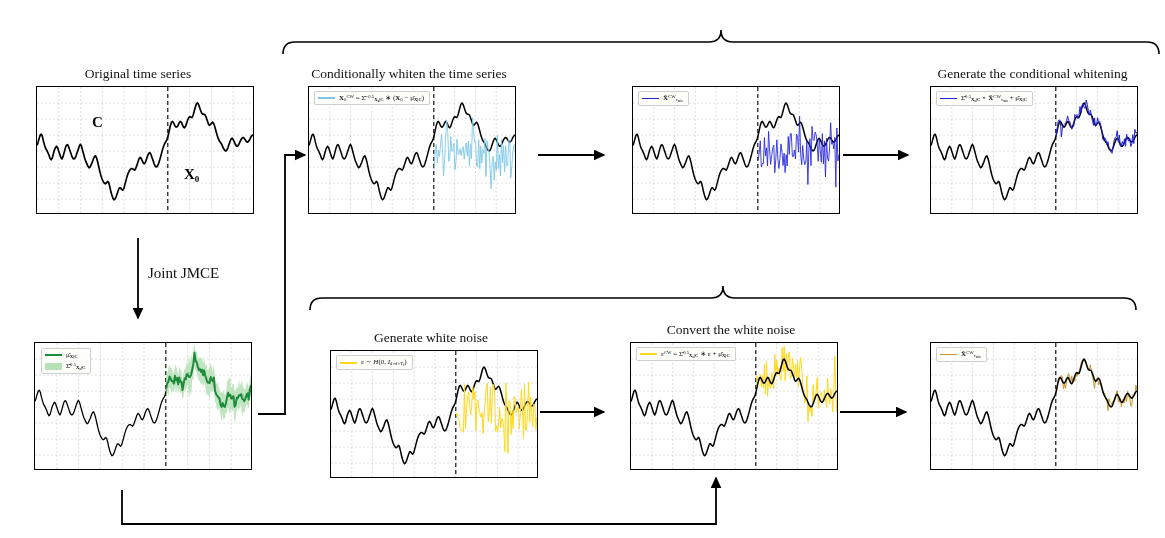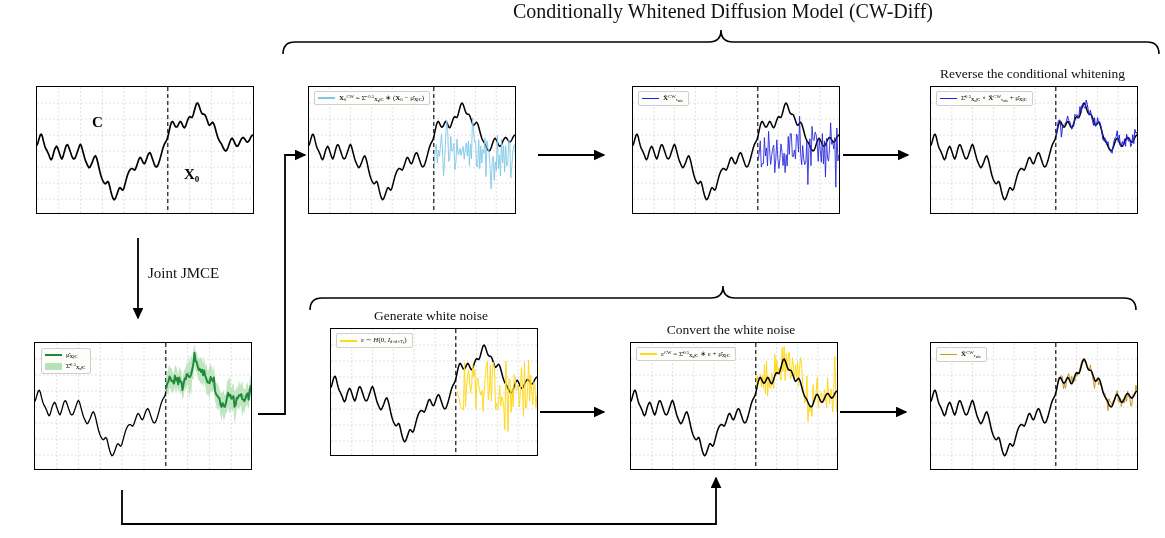--- a/index.html
+++ b/index.html
@@ -66,23 +66,23 @@
 
   sub{font-size:.68em;vertical-align:-0.28em;}
   sup{font-size:.68em;vertical-align:0.45em;}
   .mathb{font-weight:bold;}
 </style>
 </head>
 <body>
 
 <div class="stage">
 
-  <div class="band-title" style="left:283px;top:0px;width:880px;">Conditionally Whitened Diffusion Model (CW-Diff)</div>
 
   <div class="panel" style="left:8px;top:66px;width:260px;height:170px;">
+    <div class="panel-title">Original time series</div>
     <div class="axes" style="left:28px;top:20px;width:218px;height:128px;">
       <div class="series">
         <svg viewBox="0 0 218 128" preserveAspectRatio="none" width="218" height="128">
           <g class="gridlayer">
               <line x1="21.8" x2="21.8" y1="0" y2="128" stroke="#c9c9c9" stroke-width="0.6" stroke-dasharray="2,2"></line>
               <line x1="43.6" x2="43.6" y1="0" y2="128" stroke="#c9c9c9" stroke-width="0.6" stroke-dasharray="2,2"></line>
               <line x1="65.39999999999999" x2="65.39999999999999" y1="0" y2="128" stroke="#c9c9c9" stroke-width="0.6" stroke-dasharray="2,2"></line>
               <line x1="87.2" x2="87.2" y1="0" y2="128" stroke="#c9c9c9" stroke-width="0.6" stroke-dasharray="2,2"></line>
               <line x1="109" x2="109" y1="0" y2="128" stroke="#c9c9c9" stroke-width="0.6" stroke-dasharray="2,2"></line>
               <line x1="130.79999999999998" x2="130.79999999999998" y1="0" y2="128" stroke="#c9c9c9" stroke-width="0.6" stroke-dasharray="2,2"></line>
@@ -223,20 +223,21 @@
         <div class="xtickmark" style="left: 152.6px;"></div>
         <div class="xtick" style="left: 174.4px;">160</div>
         <div class="xtickmark" style="left: 174.4px;"></div>
         <div class="xtick" style="left: 196.2px;">180</div>
         <div class="xtickmark" style="left: 196.2px;"></div>
         <div class="xtick" style="left: 218px;">200</div>
       </div>
   </div>
 
   <div class="panel" style="left:283px;top:66px;width:252px;height:170px;">
+    <div class="panel-title">Conditionally whiten the time series</div>
     <div class="axes" style="left:25px;top:20px;width:208px;height:128px;">
       <div class="series">
         <svg viewBox="0 0 208 128" preserveAspectRatio="none" width="208" height="128">
           <g class="gridlayer">
               <line x1="20.8" x2="20.8" y1="0" y2="128" stroke="#c9c9c9" stroke-width="0.6" stroke-dasharray="2,2"></line>
               <line x1="41.6" x2="41.6" y1="0" y2="128" stroke="#c9c9c9" stroke-width="0.6" stroke-dasharray="2,2"></line>
               <line x1="62.4" x2="62.4" y1="0" y2="128" stroke="#c9c9c9" stroke-width="0.6" stroke-dasharray="2,2"></line>
               <line x1="83.2" x2="83.2" y1="0" y2="128" stroke="#c9c9c9" stroke-width="0.6" stroke-dasharray="2,2"></line>
               <line x1="104" x2="104" y1="0" y2="128" stroke="#c9c9c9" stroke-width="0.6" stroke-dasharray="2,2"></line>
               <line x1="124.8" x2="124.8" y1="0" y2="128" stroke="#c9c9c9" stroke-width="0.6" stroke-dasharray="2,2"></line>
@@ -371,21 +372,21 @@
         <div class="xtickmark" style="left: 145.6px;"></div>
         <div class="xtick" style="left: 166.4px;">160</div>
         <div class="xtickmark" style="left: 166.4px;"></div>
         <div class="xtick" style="left: 187.2px;">180</div>
         <div class="xtickmark" style="left: 187.2px;"></div>
         <div class="xtick" style="left: 208px;">200</div>
       </div>
   </div>
 
   <div class="panel" style="left:905px;top:66px;width:255px;height:170px;">
-    <div class="panel-title">Reverse the conditional whitening</div>
+    <div class="panel-title">Generate the conditional whitening</div>
     <div class="axes" style="left:25px;top:20px;width:208px;height:128px;">
       <div class="series">
         <svg viewBox="0 0 208 128" preserveAspectRatio="none" width="208" height="128">
           <g class="gridlayer">
               <line x1="20.8" x2="20.8" y1="0" y2="128" stroke="#c9c9c9" stroke-width="0.6" stroke-dasharray="2,2"></line>
               <line x1="41.6" x2="41.6" y1="0" y2="128" stroke="#c9c9c9" stroke-width="0.6" stroke-dasharray="2,2"></line>
               <line x1="62.4" x2="62.4" y1="0" y2="128" stroke="#c9c9c9" stroke-width="0.6" stroke-dasharray="2,2"></line>
               <line x1="83.2" x2="83.2" y1="0" y2="128" stroke="#c9c9c9" stroke-width="0.6" stroke-dasharray="2,2"></line>
               <line x1="104" x2="104" y1="0" y2="128" stroke="#c9c9c9" stroke-width="0.6" stroke-dasharray="2,2"></line>
               <line x1="124.8" x2="124.8" y1="0" y2="128" stroke="#c9c9c9" stroke-width="0.6" stroke-dasharray="2,2"></line>
@@ -445,21 +446,21 @@
         <div class="xtick" style="left: 145.6px;">140</div>
         <div class="xtickmark" style="left: 145.6px;"></div>
         <div class="xtick" style="left: 166.4px;">160</div>
         <div class="xtickmark" style="left: 166.4px;"></div>
         <div class="xtick" style="left: 187.2px;">180</div>
         <div class="xtickmark" style="left: 187.2px;"></div>
         <div class="xtick" style="left: 208px;">200</div>
       </div>
   </div>
 
-  <div class="panel" style="left:305px;top:308px;width:252px;height:180px;">
+  <div class="panel" style="left:305px;top:330px;width:252px;height:180px;">
     <div class="panel-title">Generate white noise</div>
     <div class="axes" style="left:25px;top:20px;width:208px;height:128px;">
       <div class="series">
         <svg viewBox="0 0 208 128" preserveAspectRatio="none" width="208" height="128">
           <g class="gridlayer">
               <line x1="20.8" x2="20.8" y1="0" y2="128" stroke="#c9c9c9" stroke-width="0.6" stroke-dasharray="2,2"></line>
               <line x1="41.6" x2="41.6" y1="0" y2="128" stroke="#c9c9c9" stroke-width="0.6" stroke-dasharray="2,2"></line>
               <line x1="62.4" x2="62.4" y1="0" y2="128" stroke="#c9c9c9" stroke-width="0.6" stroke-dasharray="2,2"></line>
               <line x1="83.2" x2="83.2" y1="0" y2="128" stroke="#c9c9c9" stroke-width="0.6" stroke-dasharray="2,2"></line>
               <line x1="104" x2="104" y1="0" y2="128" stroke="#c9c9c9" stroke-width="0.6" stroke-dasharray="2,2"></line>

